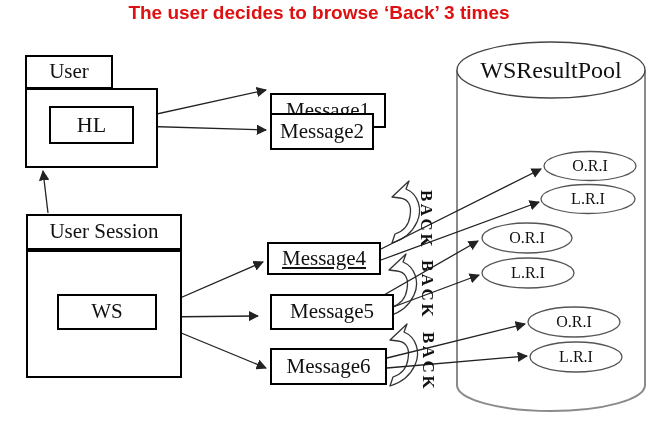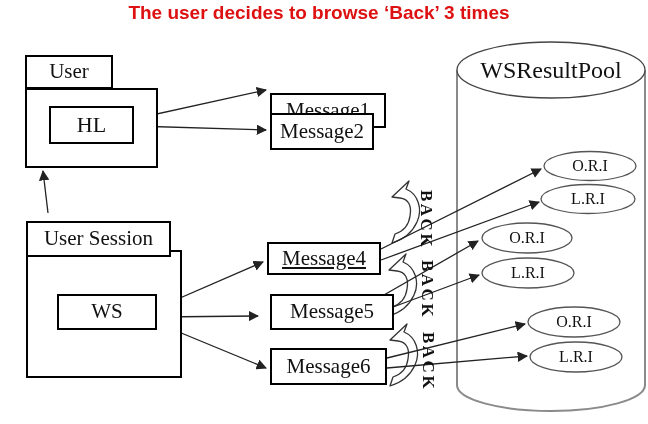--- a/index.html
+++ b/index.html
@@ -98,21 +98,21 @@
   </svg>
 
   <div class="box z2" style="left:25px;top:55px;width:88px;height:34px;justify-content:center;">
     <span>User</span>
   </div>
   <div class="box folder-body z1" style="left:25px;top:88px;width:133px;height:80px;"></div>
   <div class="box z3" style="left:49px;top:106px;width:85px;height:38px;font-size:22px;">
     <span>HL</span>
   </div>
 
-  <div class="box z2" style="left:26px;top:214px;width:145px;height:36px;margin-top:7px;">
+  <div class="box z2" style="left:26px;top:214px;width:156px;height:36px;">
     <span>User Session</span>
   </div>
   <div class="box folder-body z1" style="left:26px;top:250px;width:156px;height:128px;"></div>
   <div class="box z3" style="left:57px;top:294px;width:100px;height:36px;">
     <span>WS</span>
   </div>
 
   <div class="box" style="left:270px;top:73px;width:116px;height:35px;margin-top:20px;">
     <span>Message1</span>
   </div>

